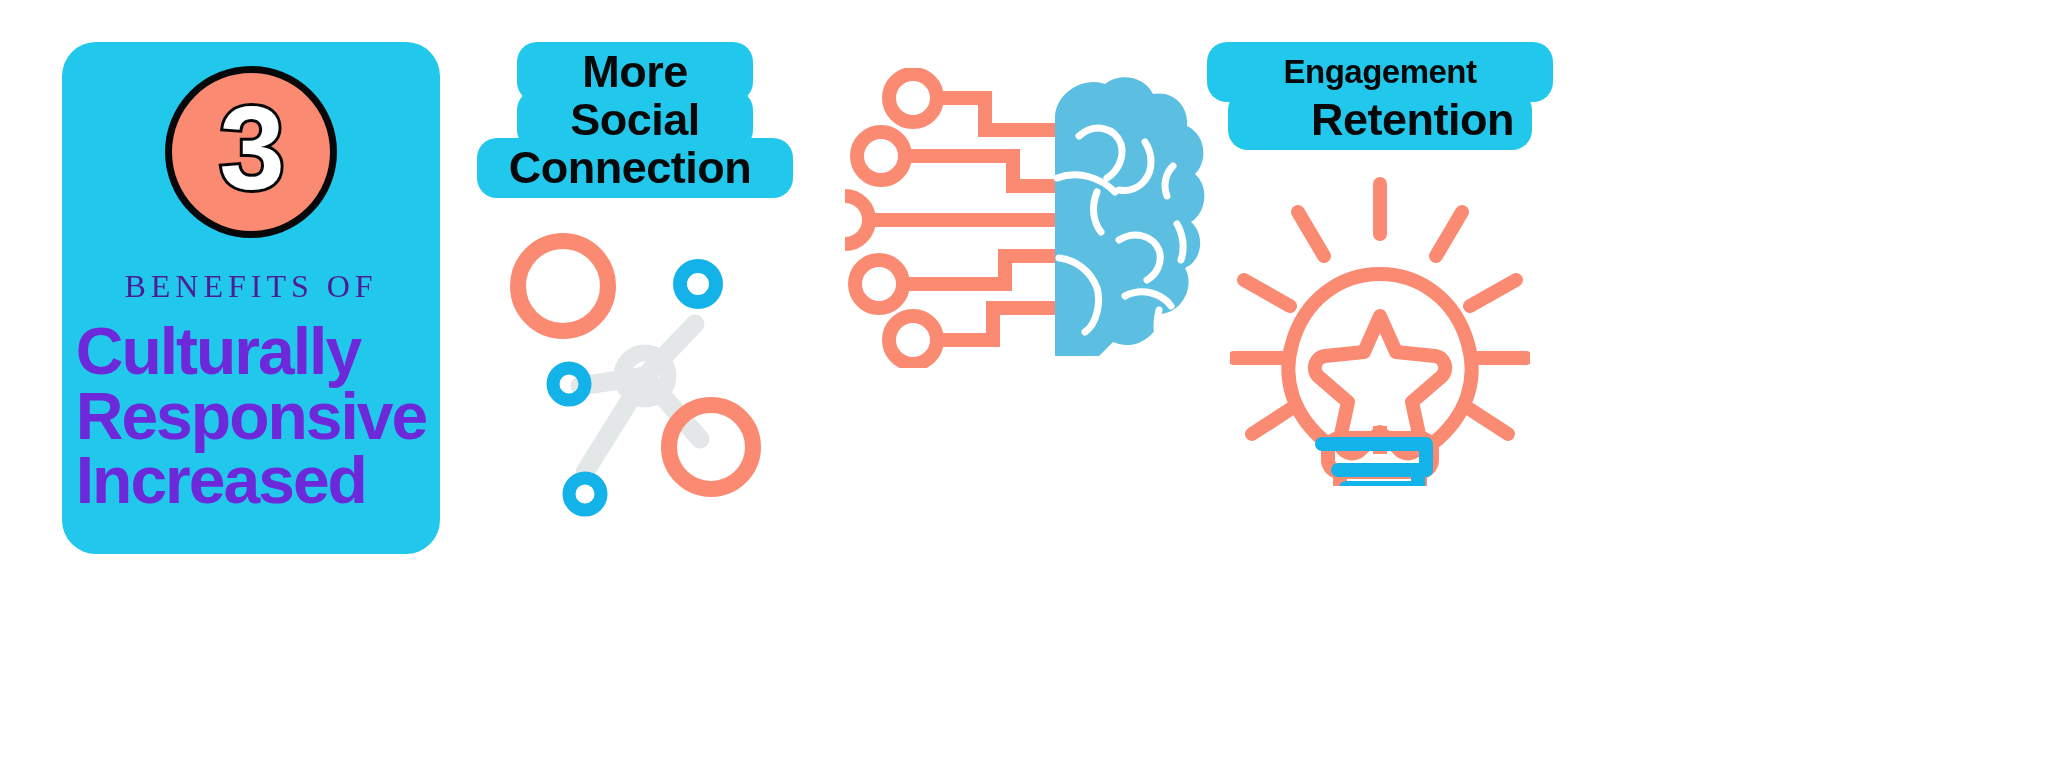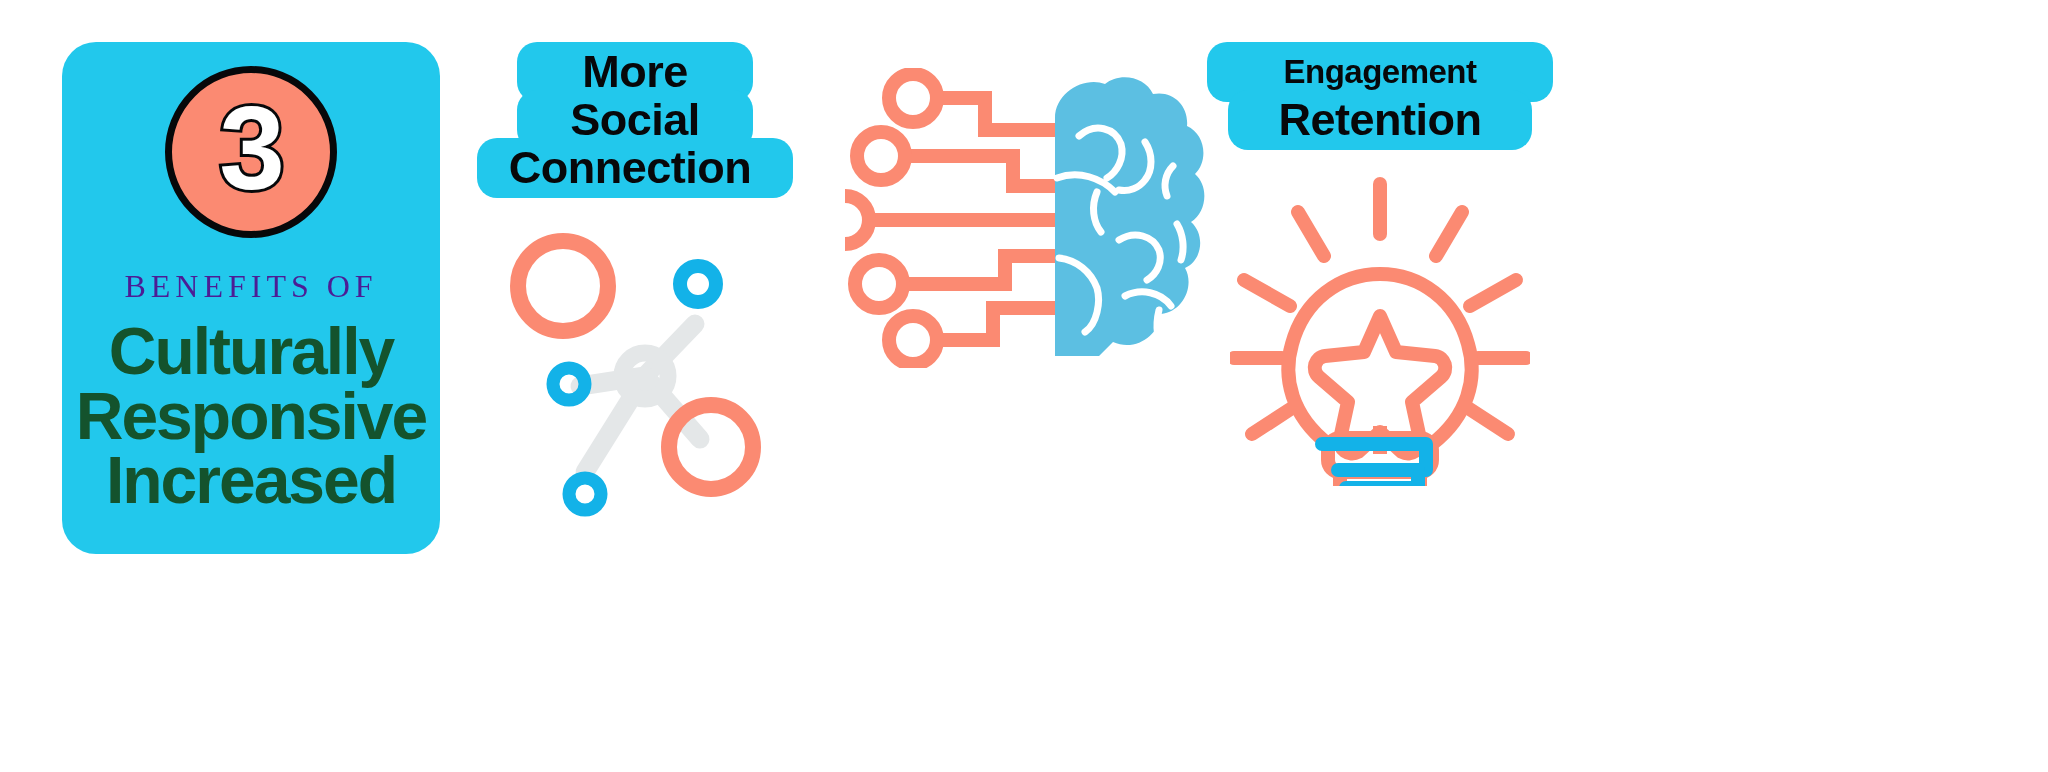--- a/index.html
+++ b/index.html
@@ -67,27 +67,26 @@
     font-family: "Liberation Serif", serif;
     font-size: 32px;
     letter-spacing: 5px;
     color: #4c1d95;
     text-transform: uppercase;
     font-weight: normal;
   }
 
   .main-title {
     margin-top: 14px;
-    text-align: center;
     font-family: "Liberation Sans", sans-serif;
     font-weight: bold;
     font-size: 66px;
     line-height: 0.98;
     letter-spacing: -2px;
-    color: #14532d;
+    color: #6d28d9;
     padding: 0 6px;
   }
   .main-title span { display: block; }
 
   
   .column {
     position: absolute;
     top: 42px;
     width: 330px;
     height: 520px;
@@ -235,21 +234,21 @@
             <path d="M 128 150 C 134 160, 136 174, 132 186"></path>
           </g>
         </g>
       </svg>
     </div>
   </div>
 
   <div class="column col-4">
     <div class="heading-stack">
       <div class="hband wide" style="width:310px;">Engagement</div>
-      <div class="hband" style="width:268px;">Retention</div>
+      <div class="hband" style="width:268px;text-align:right;">Retention</div>
     </div>
 
     <div class="icon-area">
       <svg width="300" height="310" viewBox="0 0 300 310" aria-hidden="true">
 
         <g stroke="#fb8a72" stroke-width="14" stroke-linecap="round">
           <line x1="150" y1="8" x2="150" y2="58"></line>
           <line x1="68" y1="36" x2="94" y2="80"></line>
           <line x1="232" y1="36" x2="206" y2="80"></line>
           <line x1="14" y1="104" x2="60" y2="130"></line>

